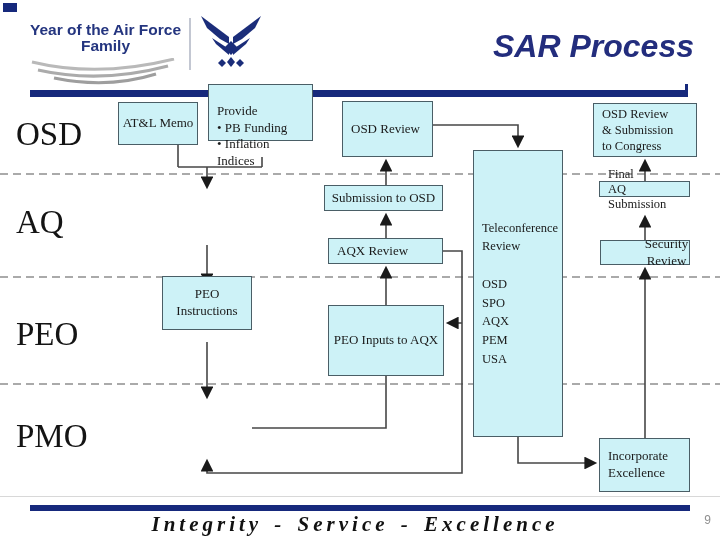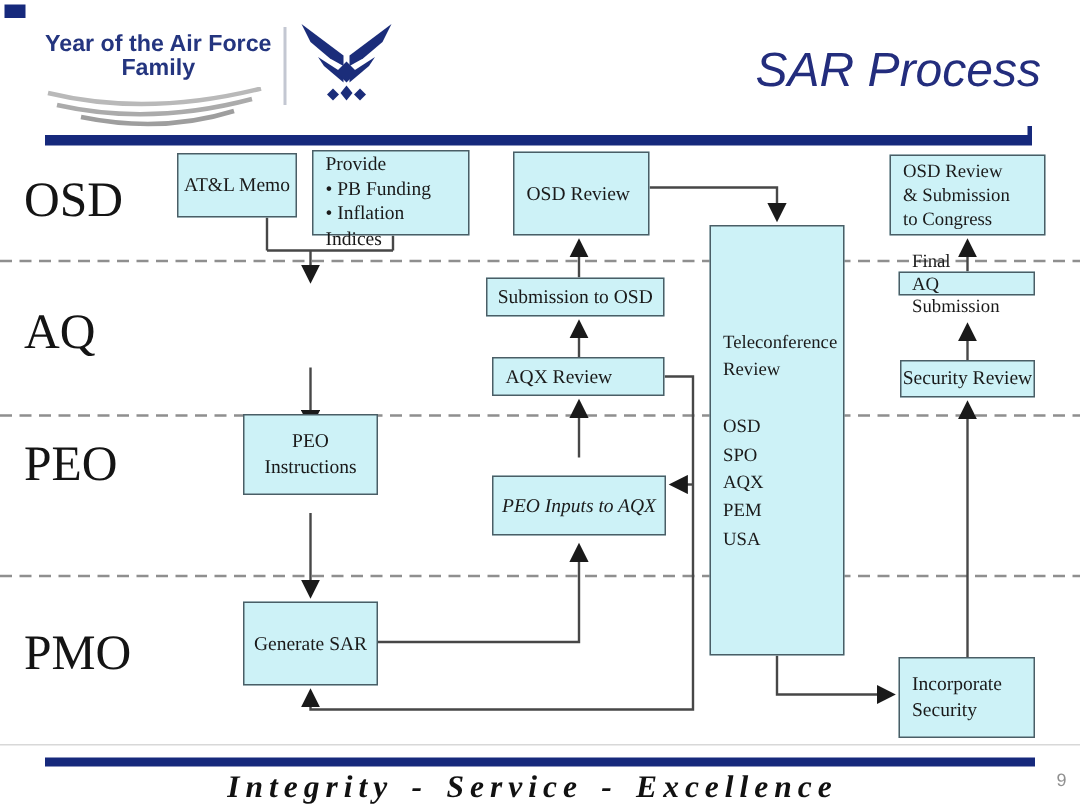--- a/index.html
+++ b/index.html
@@ -8,47 +8,47 @@
   
   #corner-chip{position:absolute;left:3px;top:3px;width:14px;height:9px;background:#16297c;}
   #logo{position:absolute;left:28px;top:14px;width:235px;height:72px;}
   #logo-text{position:absolute;left:0;top:8px;width:155px;text-align:center;
              font-family:"Liberation Sans", sans-serif;font-weight:bold;
              color:#24357f;font-size:15.5px;line-height:1.05;}
   #logo-swoosh{position:absolute;left:0;top:44px;}
   #logo-divider{position:absolute;left:161px;top:4px;width:2px;height:52px;background:#c3c7d2;}
   #af-symbol{position:absolute;left:170px;top:0px;}
   #slide-title{position:absolute;right:26px;top:28px;
-               font-family:"Liberation Sans", sans-serif;font-weight:normal;font-style:italic;
+               font-family:"Liberation Sans", sans-serif;font-weight:bold;font-style:italic;
                font-size:32px;color:#232d7d;}
   #header-rule{position:absolute;left:30px;top:90px;width:658px;height:7px;background:#16297c;}
   #header-rule-tick{position:absolute;left:685px;top:84px;width:3px;height:6px;background:#16297c;}
   
   .lane-label{position:absolute;left:16px;color:#141414;font-size:33px;
               font-family:"Liberation Serif", serif;}
-  #lane-osd{top:116px;} #lane-aq{top:204px;} #lane-peo{top:292px;} #lane-pmo{top:418px;}
+  #lane-osd{top:116px;} #lane-aq{top:204px;} #lane-peo{top:316px;} #lane-pmo{top:418px;}
   
   #wires{position:absolute;left:0;top:0;}
   .box{position:absolute;background:#cdf2f7;border:1.5px solid #4a5e66;
        color:#1a1a1a;font-size:13px;line-height:1.28;white-space:pre-line;
        display:flex;align-items:center;justify-content:center;text-align:center;
        box-sizing:border-box;}
   .box.left{justify-content:flex-start;text-align:left;padding-left:8px;padding-right:4px;}
   #box-atl{left:118px;top:102px;width:80px;height:43px;}
-  #box-provide{left:208px;top:100px;width:105px;height:57px;align-items:flex-start;padding-top:0;}
+  #box-provide{left:208px;top:84px;width:105px;height:57px;align-items:flex-start;padding-top:18px;}
   #box-osd-review{left:342px;top:101px;width:91px;height:56px;}
   #box-congress{left:593px;top:103px;width:104px;height:54px;font-size:12.5px;}
   #box-aqx-memo{left:162px;top:191px;width:90px;height:54px;}
   #box-sub-osd{left:324px;top:185px;width:119px;height:26px;}
   #box-aqx-review{left:328px;top:238px;width:115px;height:26px;}
   #box-final-aq{left:599px;top:181px;width:91px;height:16px;font-size:12.5px;line-height:1.2;}
-  #box-security{left:600px;top:240px;width:90px;height:25px;}
+  #box-security{left:600px;top:240px;width:90px;height:25px;padding-left:43px;}
   #box-telecon{left:473px;top:150px;width:90px;height:287px;font-size:12.5px;line-height:1.5;}
   #box-peo-instr{left:162px;top:276px;width:90px;height:54px;text-align:center;}
-  #box-peo-inputs{left:328px;top:317px;width:116px;height:40px;font-style:italic;}
+  #box-peo-inputs{left:328px;top:305px;width:116px;height:71px;}
   #box-gen-sar{left:162px;top:401px;width:90px;height:56px;}
   #box-incorp{left:599px;top:438px;width:91px;height:54px;}
   
   #footer-hairline{position:absolute;left:0;top:496px;width:720px;height:1px;background:#d8d8d8;}
   #footer-rule{position:absolute;left:30px;top:505px;width:660px;height:6px;background:#16297c;}
   #motto{position:absolute;left:0;top:512px;width:710px;text-align:center;
          font-family:"Liberation Serif", serif;font-weight:bold;font-style:italic;
          font-size:21px;color:#111;letter-spacing:4px;word-spacing:3px;}
   #page-num{position:absolute;right:9px;top:513px;font-family:"Liberation Sans", sans-serif;
             font-size:12px;color:#909090;}
@@ -145,22 +145,21 @@
   <div class="box left" id="box-telecon">Teleconference
 Review
 
 OSD
 SPO
 AQX
 PEM
 USA</div>
   <div class="box" id="box-peo-instr">PEO Instructions</div>
   <div class="box" id="box-peo-inputs">PEO Inputs to AQX</div>
-  <div class="box" id="box-gen-sar">Generate SAR</div>
   <div class="box left" id="box-incorp">Incorporate
-Security</div>
+Excellence</div>
 
   <div id="footer-hairline"></div>
   <div id="footer-rule"></div>
   <div id="motto">Integrity - Service - Excellence</div>
   <div id="page-num">9</div>
 
 </div>
 
 </body></html>

